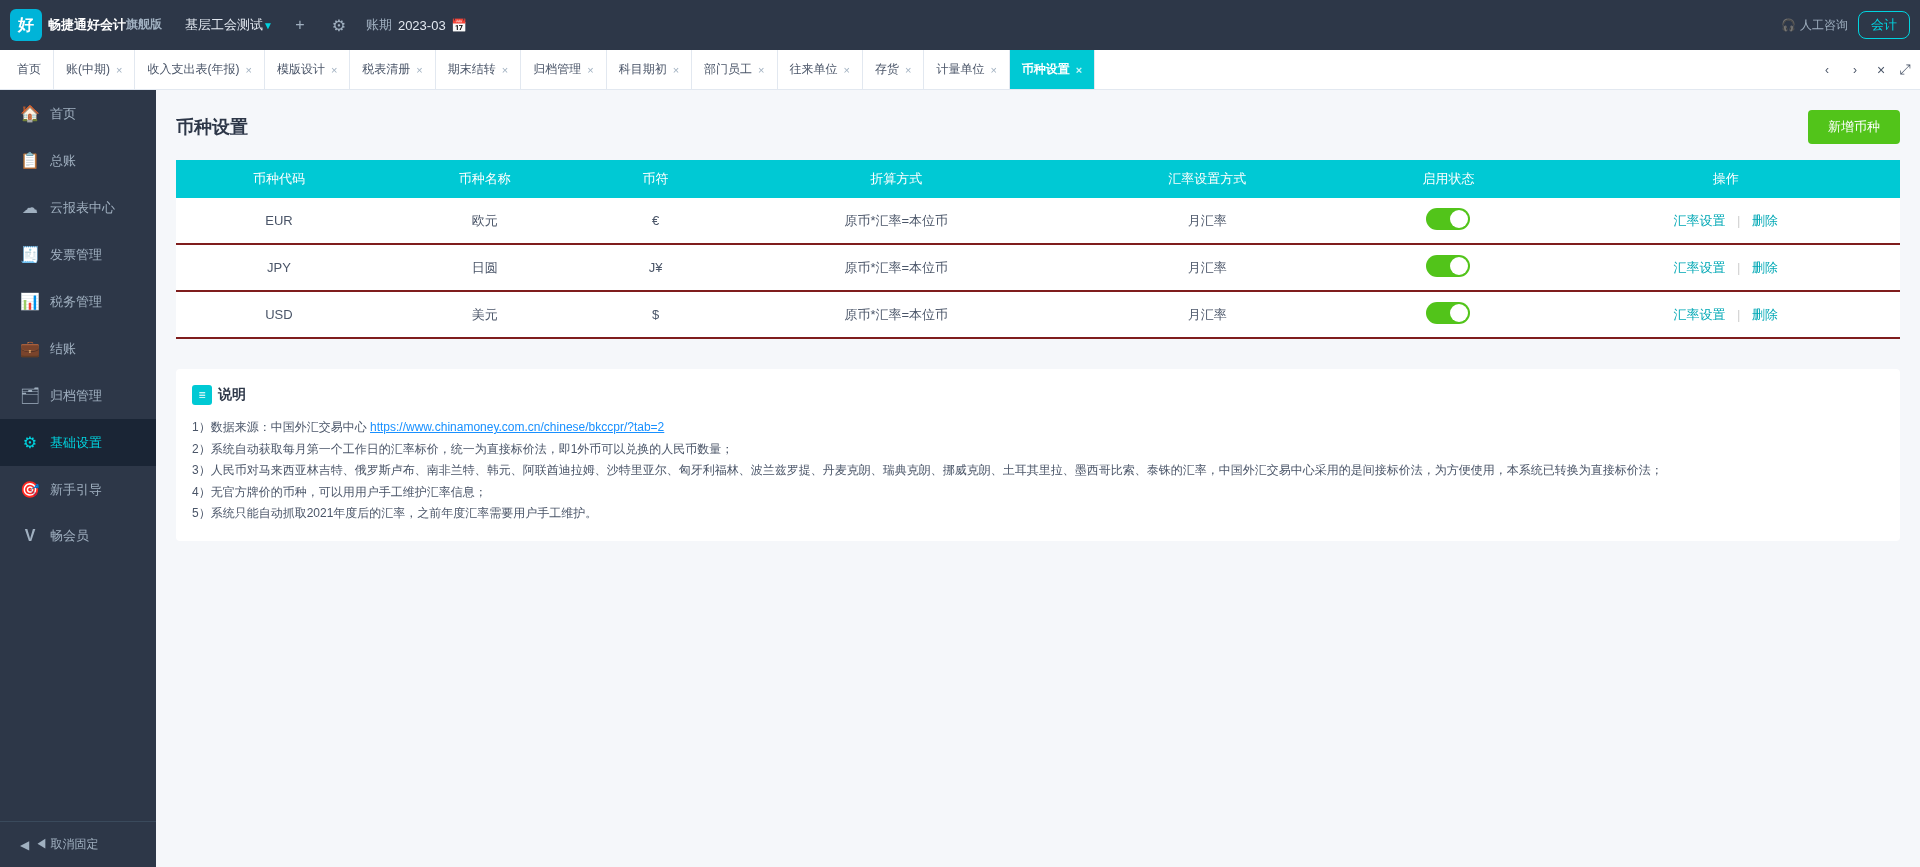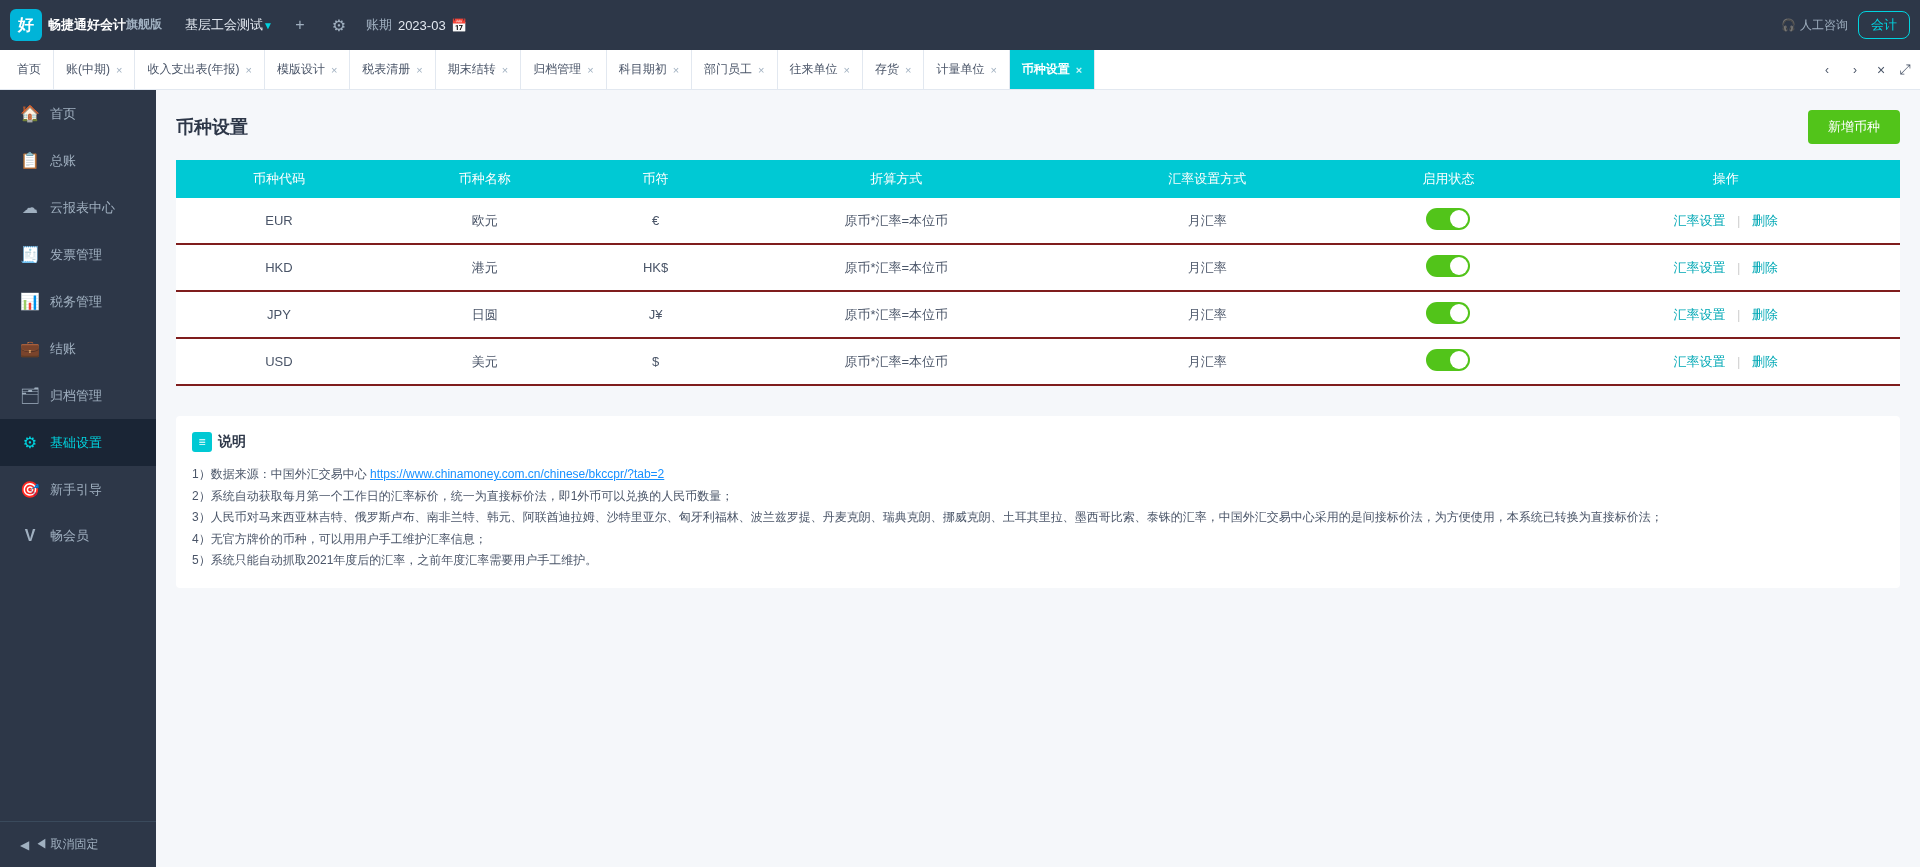--- a/index.html
+++ b/index.html
@@ -318,37 +318,20 @@
           <div class="toggle-knob"></div>
         </div>
       </td>
       <td>
         <span class="action-link">汇率设置</span>
         <span class="action-separator">|</span>
         <span class="action-link" style="color:#00a8b5;">删除</span>
       </td>
     </tr>
           <tr>
-      <td>HKD</td>
-      <td>港元</td>
-      <td>HK$</td>
-      <td>原币*汇率=本位币</td>
-      <td>月汇率</td>
-      <td>
-        <div class="toggle-switch">
-          <div class="toggle-knob"></div>
-        </div>
-      </td>
-      <td>
-        <span class="action-link">汇率设置</span>
-        <span class="action-separator">|</span>
-        <span class="action-link" style="color:#00a8b5;">删除</span>
-      </td>
-    </tr>
-          <tr>
       <td>JPY</td>
       <td>日圆</td>
       <td>J¥</td>
       <td>原币*汇率=本位币</td>
       <td>月汇率</td>
       <td>
         <div class="toggle-switch">
           <div class="toggle-knob"></div>
         </div>
       </td>

